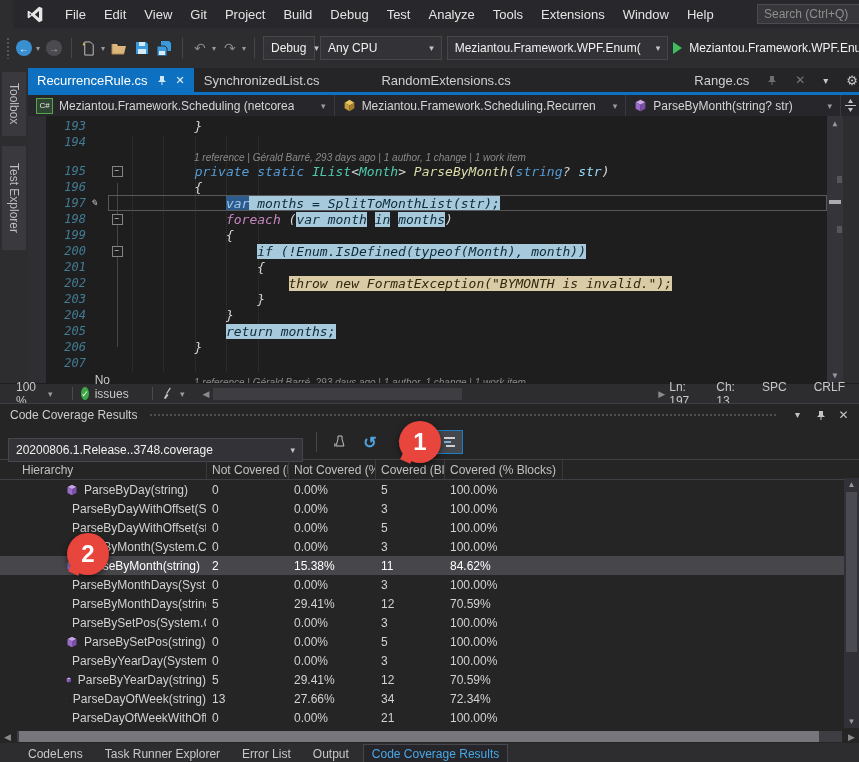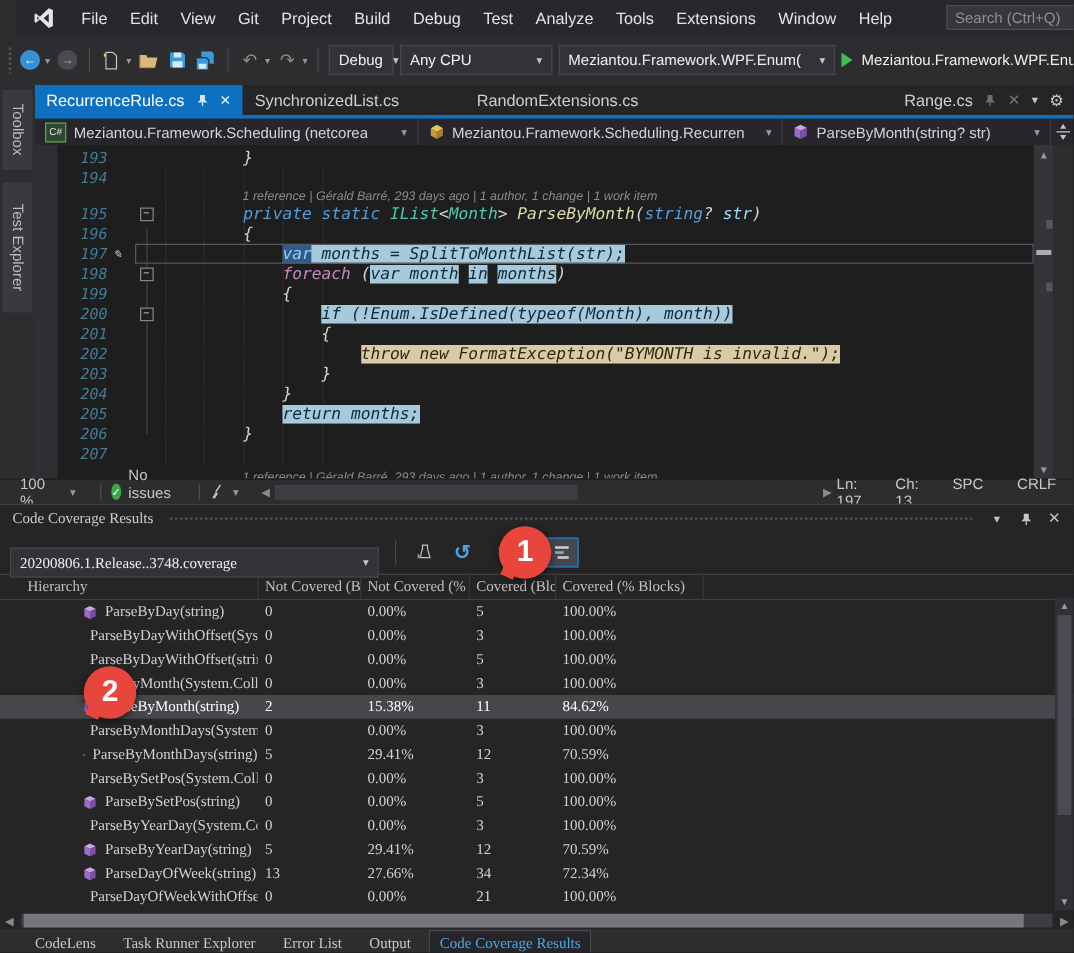--- a/index.html
+++ b/index.html
@@ -31,21 +31,21 @@
   .playtri{width:0;height:0;border-left:9px solid #3EBE5C;border-top:6px solid transparent;border-bottom:6px solid transparent;}
   
   .sidestrip{position:absolute;left:0;top:68px;width:28px;height:315px;background:#2D2D30;}
   .vtab{position:absolute;left:2px;width:24px;background:#3A3A3E;color:#BDBDBD;writing-mode:vertical-lr;
         display:flex;align-items:center;justify-content:center;font-size:12px;}
   
   .tabrow{position:absolute;left:28px;top:68px;width:831px;height:24px;background:#252528;display:flex;align-items:stretch;}
   .tab-active{background:#0E70C1;color:#FFF;display:flex;align-items:center;padding:0 9px;gap:9px;font-size:13px;}
   .tab{display:flex;align-items:center;padding:0 10px;color:#CFCFCF;font-size:13px;}
   .tab + .tab{margin-left:42px;}
-  .tabrow-right{margin-left:auto;display:flex;align-items:center;gap:9px;padding-right:8px;color:#CFCFCF;font-size:13px;}
+  .tabrow-right{margin-left:auto;display:flex;align-items:center;gap:18px;padding-right:1px;color:#CFCFCF;font-size:13px;}
   .dimicon{color:#77777C;font-size:11px;}
   .docline{position:absolute;left:28px;top:92px;width:831px;height:3px;background:#0E70C1;}
   
   .breadcrumb{position:absolute;left:28px;top:95px;width:831px;height:21px;background:#27272B;display:flex;align-items:stretch;}
   .bc-seg{display:flex;align-items:center;gap:6px;padding:0 8px;border-right:1px solid #3A3A3E;
           font-size:12px;color:#D4D4D4;box-sizing:border-box;overflow:hidden;white-space:nowrap;}
   .bc-caret{color:#9A9A9E;font-size:9px;margin-left:auto;padding-left:6px;}
   .csbadge{min-width:15px;height:14px;border:1px solid #57A64A;color:#E8E8E8;font-size:8px;display:flex;
            align-items:center;justify-content:center;background:#2E4632;}
   .bc-split{margin-left:auto;width:18px;display:flex;align-items:center;justify-content:center;border-left:1px solid #3A3A3E;}
@@ -72,31 +72,31 @@
         font-family:"Liberation Sans",sans-serif;white-space:nowrap;}
   .lens.clip{margin-top:4px;}
   .evscroll{position:absolute;right:0;top:0;width:16px;height:100%;background:#34343A;}
   .scr-arrow{position:absolute;left:0;width:16px;text-align:center;color:#9A9A9E;font-size:8px;}
   .evs-mark1{position:absolute;right:1px;top:60px;width:5px;height:7px;background:#55555C;}
   .evs-caret{position:absolute;left:2px;top:84px;width:12px;height:4px;background:#ACACB0;}
   .evs-mark2{position:absolute;right:1px;top:110px;width:5px;height:7px;background:#55555C;}
   
   .editorstatus{position:absolute;left:0;top:383px;width:859px;height:20px;background:#2D2D30;
                 display:flex;align-items:center;font-size:12px;color:#C8C8C8;border-top:1px solid #1E1E1E;box-sizing:border-box;}
-  .zoombox{display:flex;align-items:center;gap:20px;padding:0 10px 0 16px;}
+  .zoombox{display:flex;align-items:center;gap:12px;padding:0 10px 0 16px;}
   .sb-sep{width:1px;height:13px;background:#4A4A4F;margin:0 9px;}
   .checkicon{width:13px;height:13px;border-radius:50%;background:#3BA745;color:#fff;font-size:9px;
              display:flex;align-items:center;justify-content:center;margin-right:6px;}
   .issues{display:flex;align-items:center;}
   .hsarrow{color:#8A8A8E;font-size:9px;margin:0 4px;}
   .htrack{width:420px;height:12px;background:#3E3E42;}
   .hthumb{width:288px;height:12px;background:#9E9EA3;}
   .statusright{margin-left:auto;display:flex;gap:27px;padding-right:14px;justify-content:flex-end;}
   
-  .panel{position:absolute;left:0;top:403px;width:859px;height:359px;background:#252526;border-top:1px solid #3F3F46;box-sizing:border-box;font-family:Liberation Serif, serif;}
+  .panel{position:absolute;left:0;top:403px;width:859px;height:359px;background:#252526;border-top:1px solid #3F3F46;box-sizing:border-box;}
   .panel-title{height:21px;display:flex;align-items:center;padding:0 8px 0 10px;gap:8px;color:#CCC;font-size:12px;}
   .titlegrip{flex:1;height:4px;background-image:radial-gradient(#4E4E54 1px,transparent 1.2px);background-size:4px 4px;margin:0 4px;}
   .ticon{width:15px;text-align:center;color:#C5C5C5;font-size:10px;display:flex;align-items:center;justify-content:center;}
   .panel-toolbar{height:34px;display:flex;align-items:center;padding:0 8px;gap:10px;}
   .covcombo{width:295px;margin-top:16px;}
   .ptb-icon{display:flex;align-items:center;justify-content:center;width:20px;height:22px;}
   .toggled{width:26px;height:24px;border:1px solid #1B7CC8;background:#44474C;display:flex;align-items:center;justify-content:center;box-sizing:border-box;}
   .cov-head{height:19px;display:grid;grid-template-columns:206px 82px 87px 69px 118px 1fr;align-items:center;
             border-top:1px solid #3F3F46;border-bottom:1px solid #3F3F46;color:#C0C0C0;}
   .cov-head .hc{padding-left:5px;border-left:1px solid #38383D;height:100%;display:flex;align-items:center;white-space:nowrap;overflow:hidden;}

